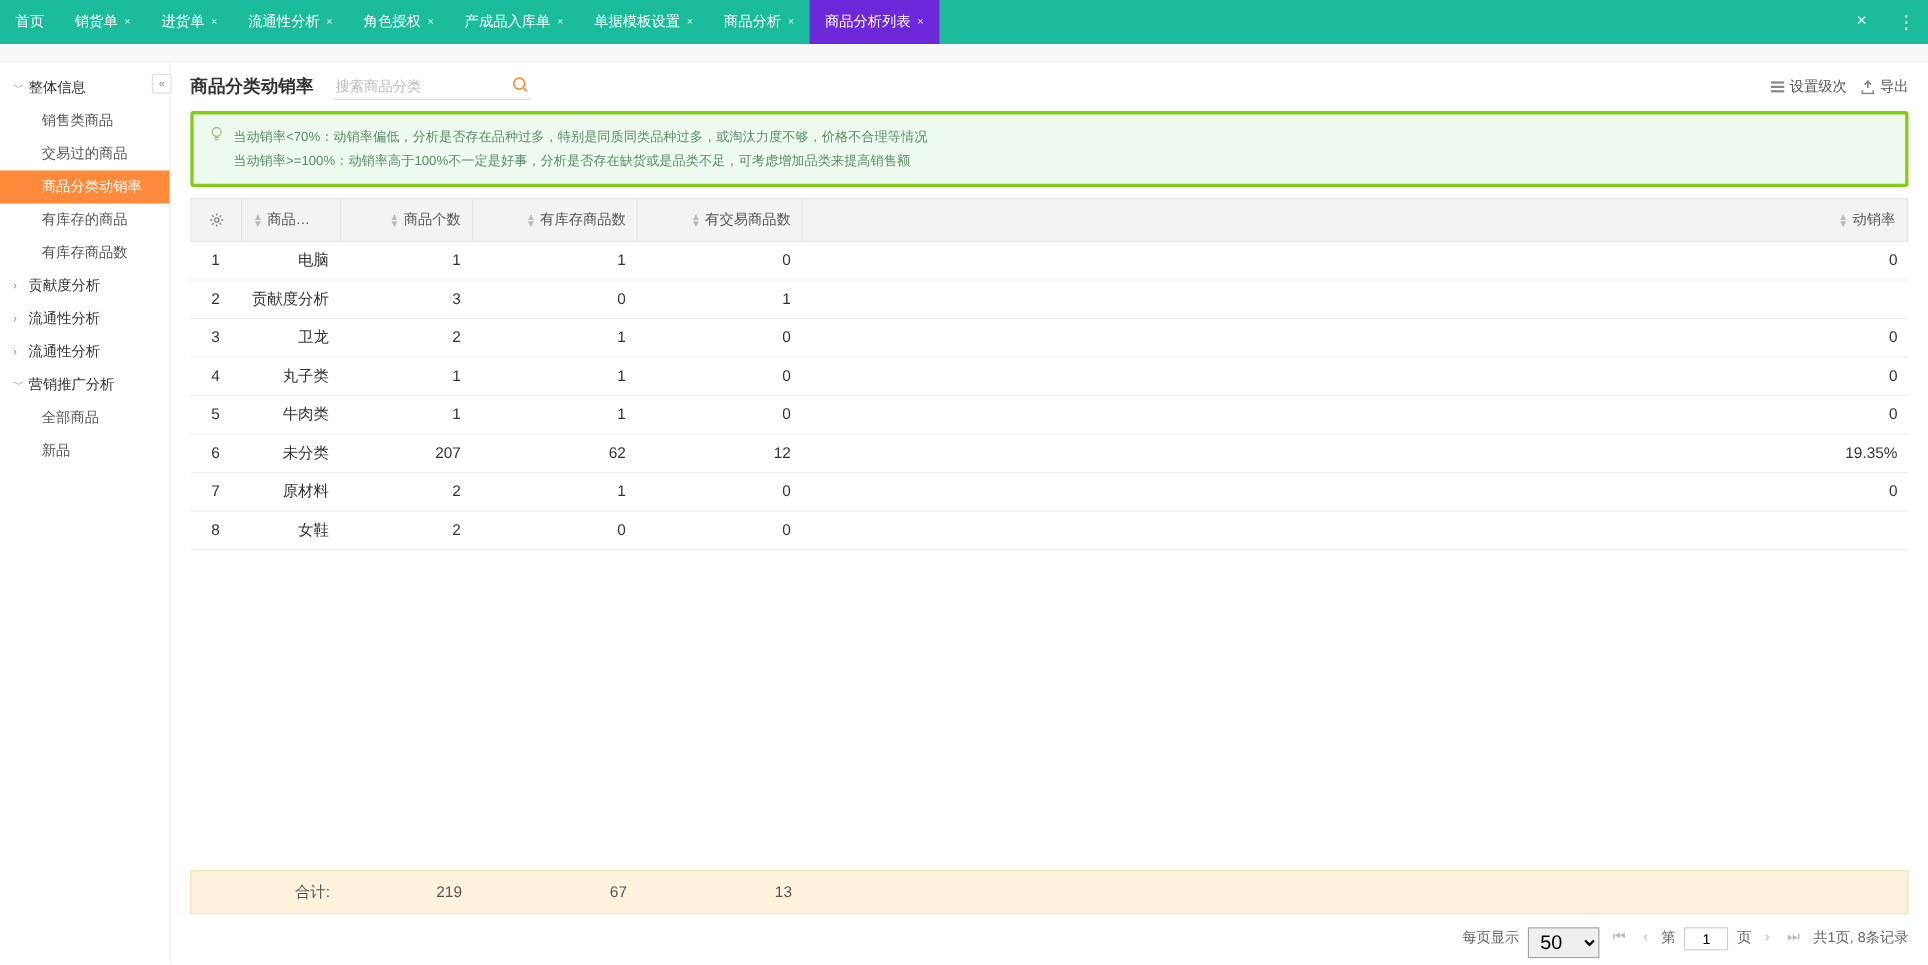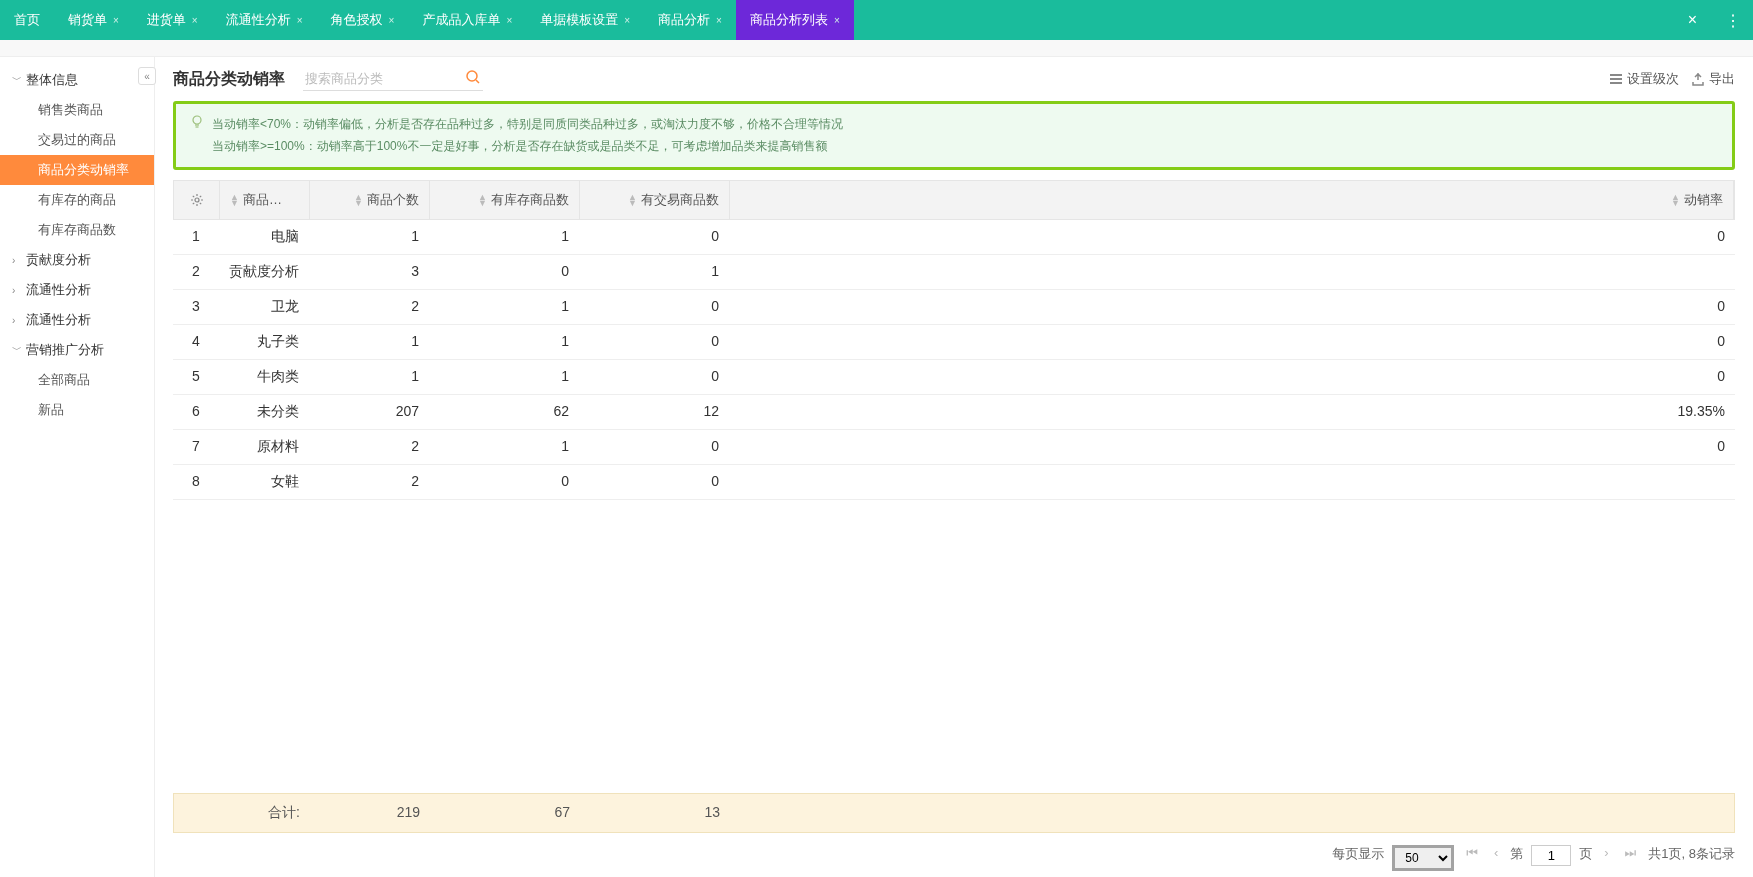--- a/index.html
+++ b/index.html
@@ -52,21 +52,21 @@
 .tr{display:flex;border-bottom:1px solid #eee;font-size:14px;color:#333}
 .td{padding:8px 10px;text-align:right}
 .td.c{text-align:center}
 .td.l{text-align:right}
 .gear{color:#888}
 
 .tfoot{display:flex;background:#fdf3dd;border:1px solid #f0e2bb;font-size:14px;color:#555;margin:0 18px 6px}
 .tfoot .td{padding:10px 10px}
 
 .pager{display:flex;align-items:flex-start;justify-content:flex-end;gap:8px;padding:6px 18px;color:#666;font-size:13px}
-.pager select{border:3px solid #a3a3a3;padding:2px 16px 2px 6px;font-size:12px}
+.pager select{border:1px solid #a3a3a3;padding:2px 16px 2px 6px;font-size:18px}
 .pager input{width:40px;border:1px solid #ccc;padding:2px 4px;text-align:center;font-size:13px}
 .pgbtn{color:#bbb;padding:0 4px;cursor:pointer}
 svg{display:block}
 </style>
 </head>
 <body>
 <div class="app">
 
   <div class="topbar">
     <div class="tab">

